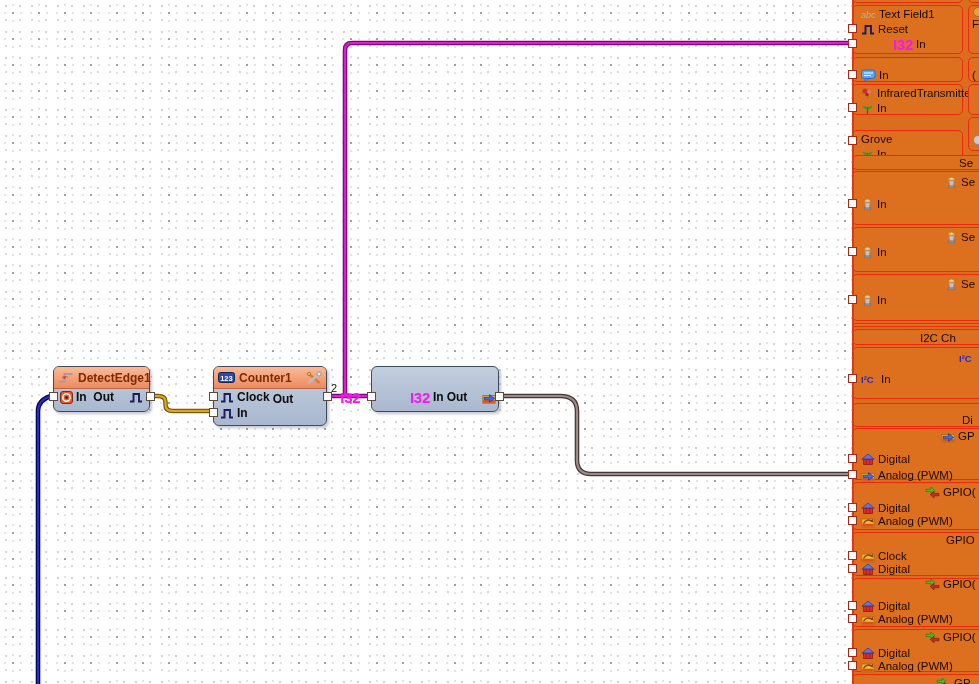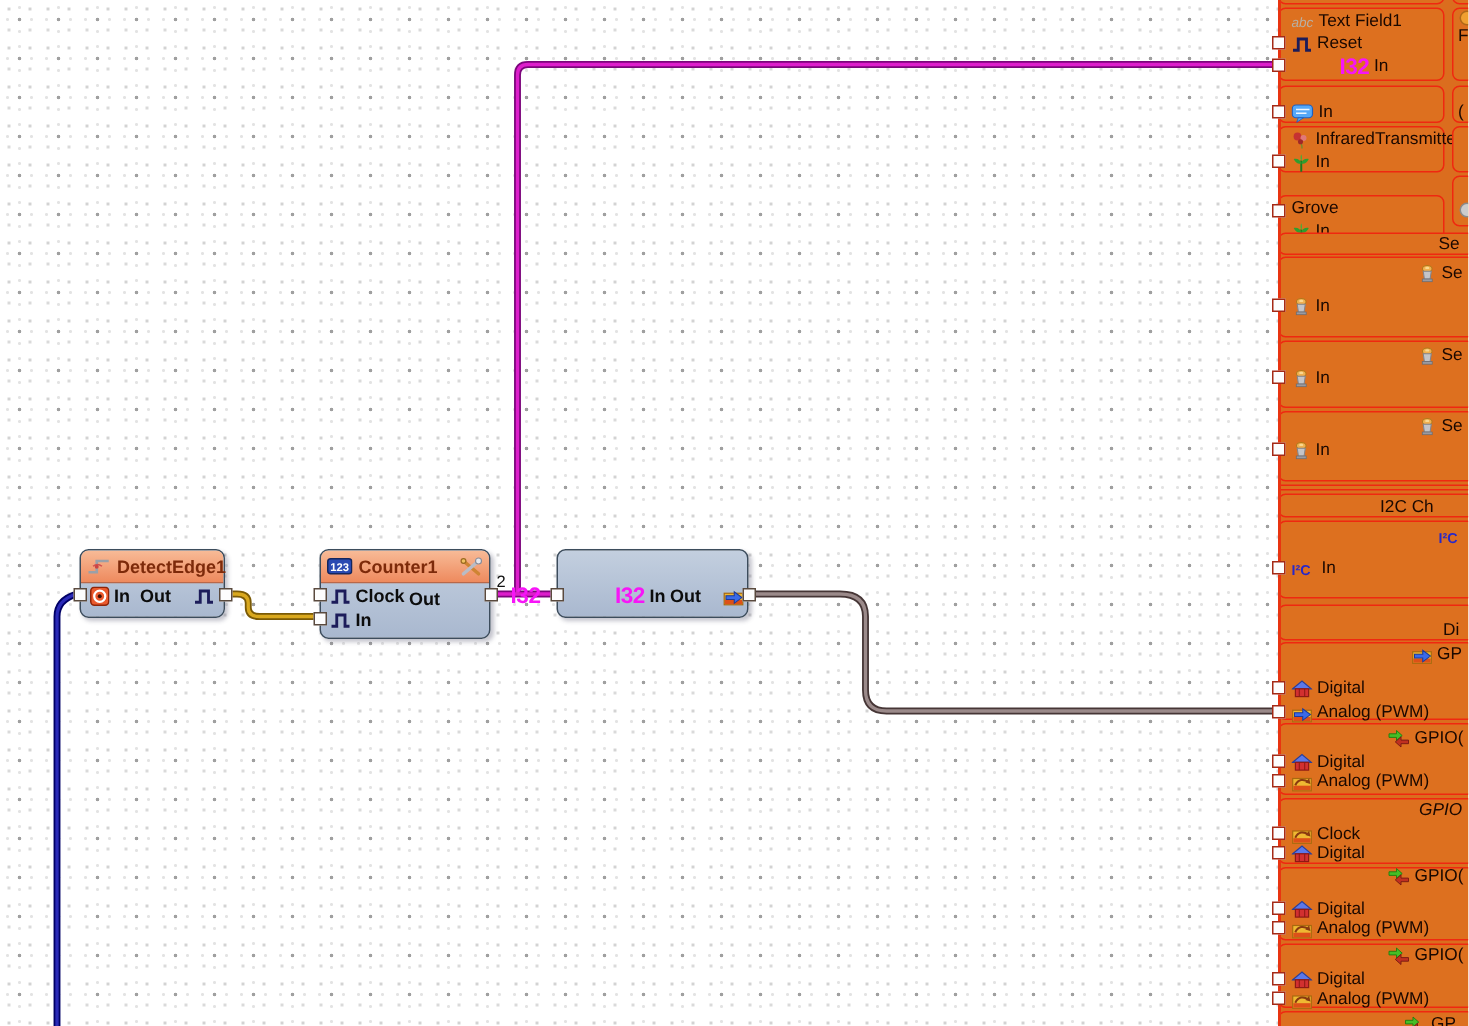--- a/index.html
+++ b/index.html
@@ -324,21 +324,21 @@
               <rect x="0.8" y="4" width="12.4" height="8.2" fill="#efb832" stroke="#a8690f" stroke-width="0.8"></rect>
               <rect x="1.2" y="8.8" width="11.6" height="3" fill="#dd5018"></rect>
               <path d="M2.5 8.5 C4.5 4.5 8 4 11.5 6.5" fill="none" stroke="#8a3a10" stroke-width="1.4"></path>
               <polygon points="11.8,3.8 12.6,7.6 9.2,6.6" fill="#8a3a10"></polygon>
             </svg>
           </span>
           <span>Analog (PWM)</span>
         </div>
       </div>
       <div class="s-cell" style="left: 0px; width: 140px; top: 532px; height: 44px;">
-        <div class="s-header" style="left: 93px; top: -1px; font-style: italic;">
+        <div class="s-header" style="left: 93px; top: -1px;">
           <span>GPIO</span>
         </div>
         <div class="s-row" style="top: 15px;">
           <span class="ic">
             <svg width="14" height="13" viewBox="0 0 14 13">
               <rect x="0.8" y="4" width="12.4" height="8.2" fill="#efb832" stroke="#a8690f" stroke-width="0.8"></rect>
               <rect x="1.2" y="8.8" width="11.6" height="3" fill="#dd5018"></rect>
               <path d="M2.5 8.5 C4.5 4.5 8 4 11.5 6.5" fill="none" stroke="#8a3a10" stroke-width="1.4"></path>
               <polygon points="11.8,3.8 12.6,7.6 9.2,6.6" fill="#8a3a10"></polygon>
             </svg>

